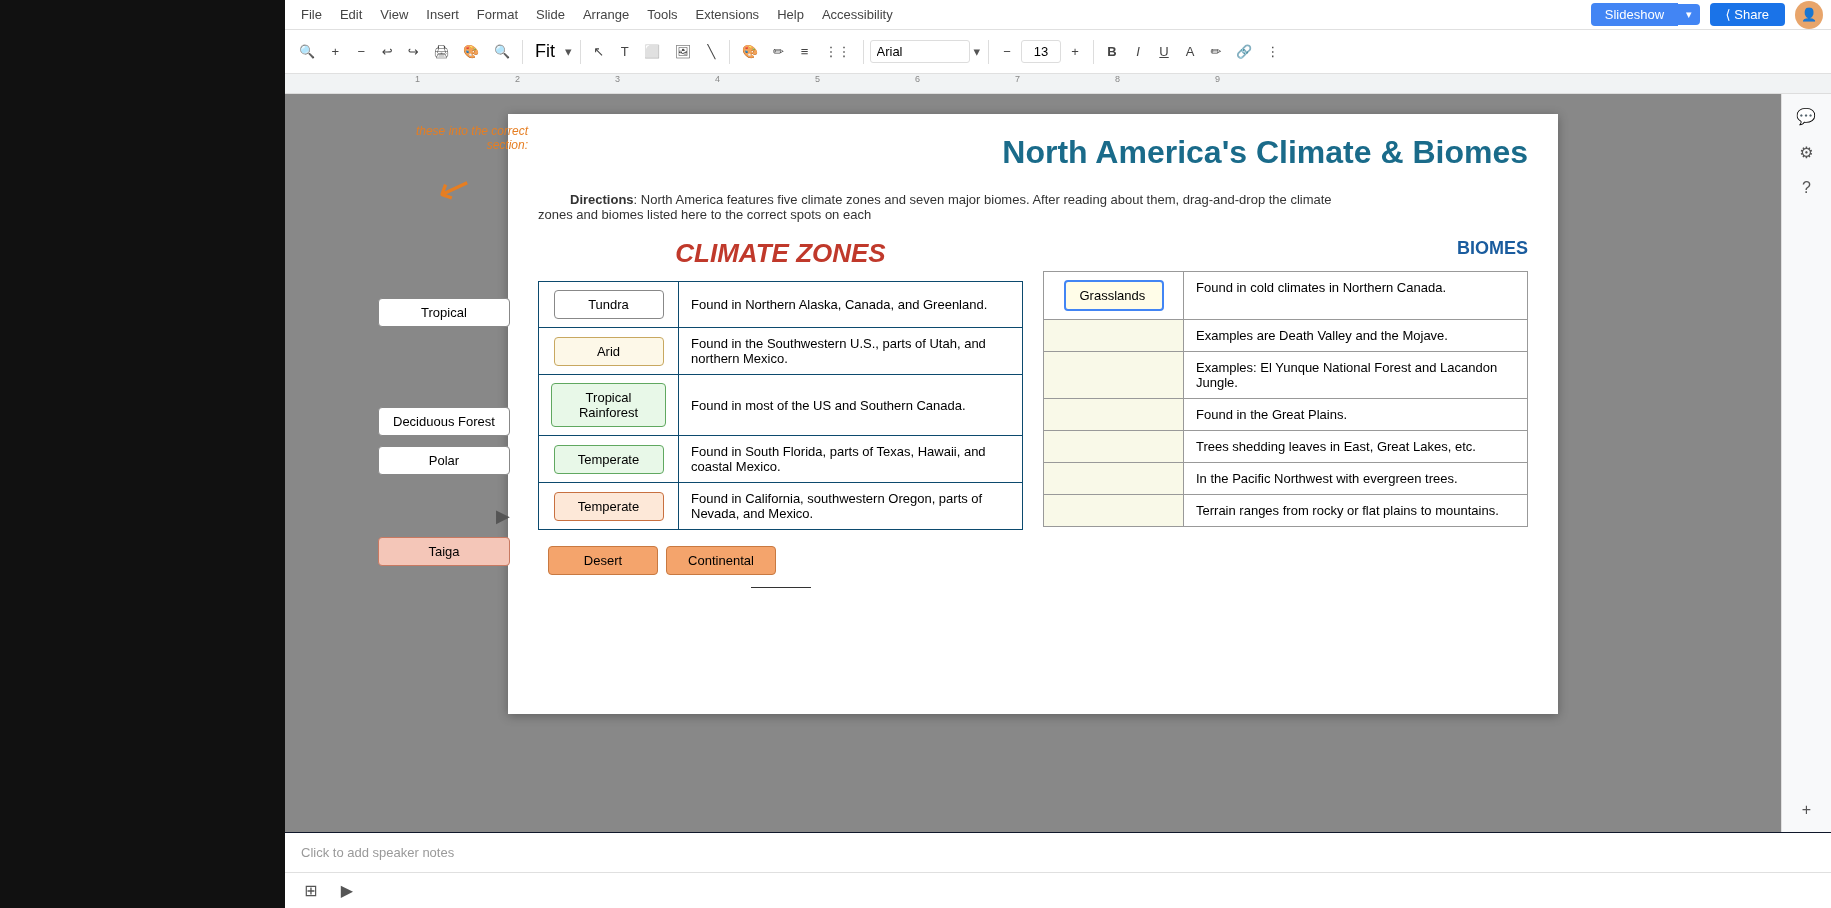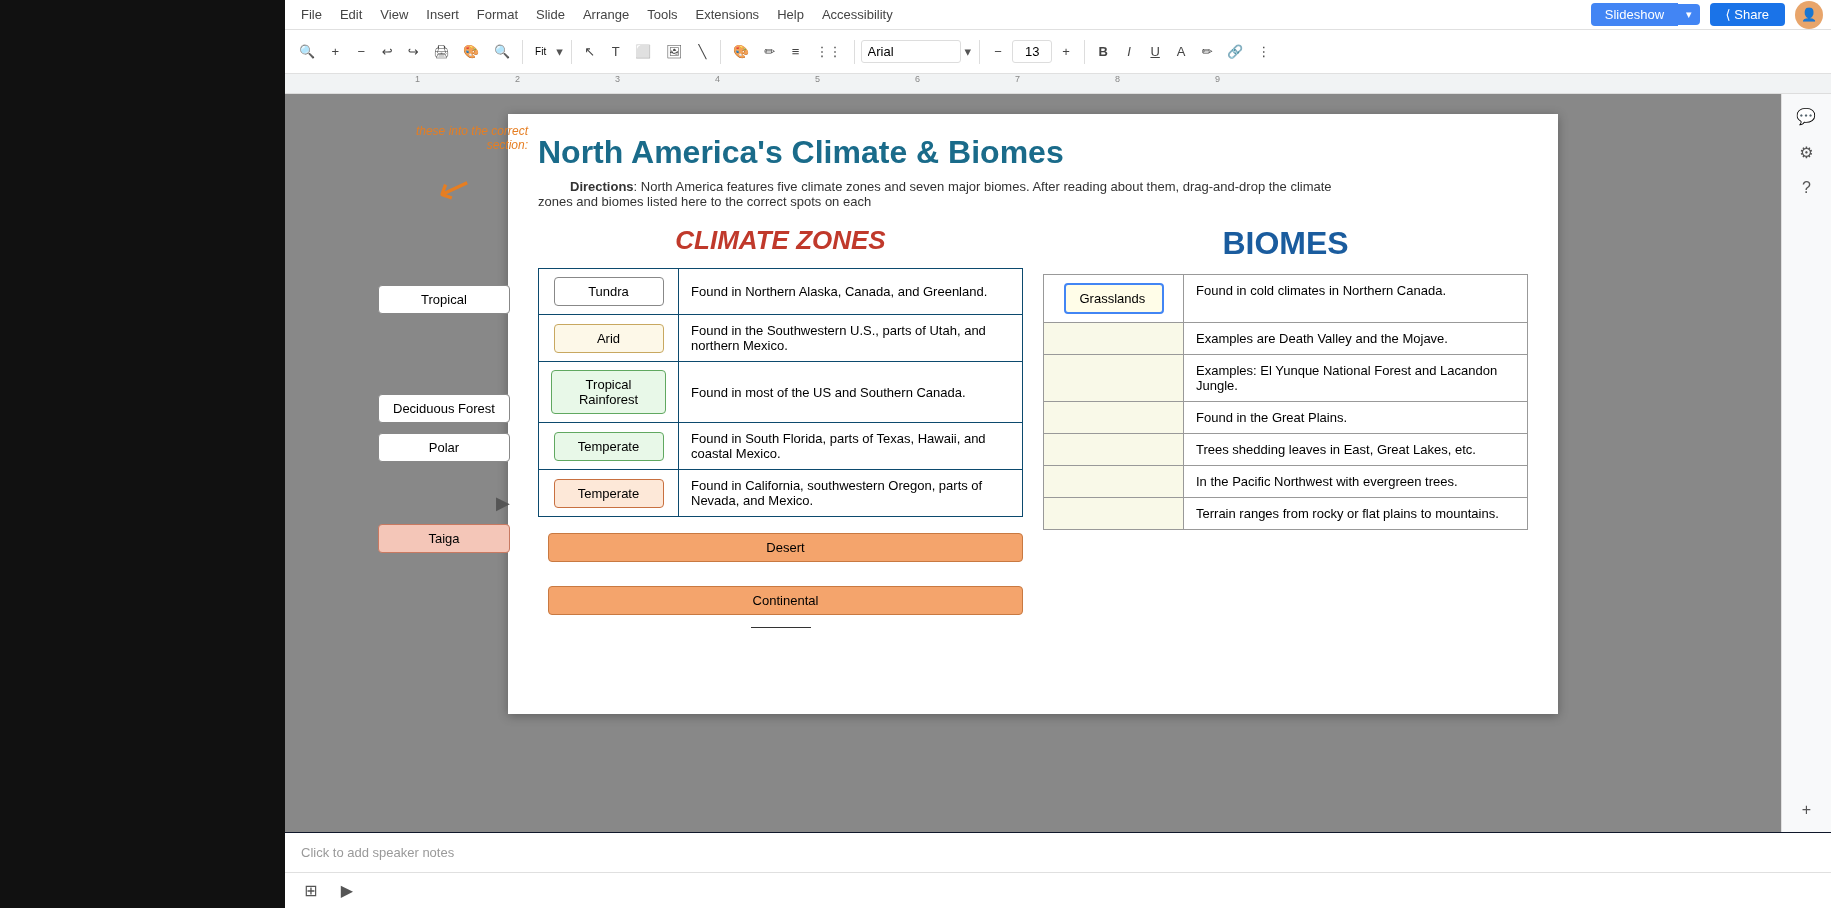--- a/index.html
+++ b/index.html
@@ -209,22 +209,22 @@
       align-items: center;
       padding: 8px 0;
       gap: 8px;
     }
 
     
     .slide-title {
       font-size: 32px;
       font-weight: bold;
       color: #1a6b8a;
-      text-align: left;
-      margin-bottom: 8px;
+      text-align: right;
+      margin-bottom: 21px;
       font-family: Arial, sans-serif;
     }
 
     .directions-text {
       font-size: 13px;
       color: #333;
       margin-bottom: 16px;
       max-width: 800px;
     }
     .directions-text strong { font-weight: bold; padding-left: 32px; }
@@ -246,24 +246,24 @@
       font-style: italic;
       text-align: center;
       margin-bottom: 12px;
     }
 
     
     .biomes-col {
       flex: 1;
     }
     .biomes-title {
-      font-size: 32px;
+      font-size: 18px;
       font-weight: bold;
       color: #1a5c9e;
-      text-align: center;
+      text-align: right;
       margin-bottom: 12px;
     }
 
     
     .drag-items-left {
       position: absolute;
       left: -160px;
       top: 60px;
       display: flex;
       flex-direction: column;
@@ -337,24 +337,23 @@
     }
     .biome-slot {
       min-height: 30px;
       background: #f9f9e8;
       border: 1px dashed #ccc;
     }
 
     
     .drag-items-bottom {
       display: flex;
-      gap: 24px;
+      gap: 8px;
       margin-top: 16px;
       margin-left: 10px;
-      flex-direction: column;
     }
 
     
     .notes-area {
       height: 40px;
       background: white;
       border-top: 1px solid #0f172a;
       display: flex;
       align-items: center;
       padding: 0 16px;
@@ -416,21 +415,21 @@
   <div class="toolbar">
     <button class="toolbar-btn">🔍</button>
     <button class="toolbar-btn">+</button>
     <button class="toolbar-btn">−</button>
     <button class="toolbar-btn">↩</button>
     <button class="toolbar-btn">↪</button>
     <button class="toolbar-btn">🖨</button>
     <button class="toolbar-btn">🎨</button>
     <button class="toolbar-btn">🔍</button>
     <div class="toolbar-separator"></div>
-    <span style="font-size:10px;padding:0 6px;text-align:right;">Fit</span>
+    <span style="font-size:18px;padding:0 6px;text-align:right;">Fit</span>
     <span style="font-size:13px;padding:0 2px;color:#555;">▾</span>
     <div class="toolbar-separator"></div>
     <button class="toolbar-btn">↖</button>
     <button class="toolbar-btn">T</button>
     <button class="toolbar-btn">⬜</button>
     <button class="toolbar-btn">🖼</button>
     <button class="toolbar-btn">╲</button>
     <div class="toolbar-separator"></div>
     <button class="toolbar-btn">🎨</button>
     <button class="toolbar-btn">✏</button>

